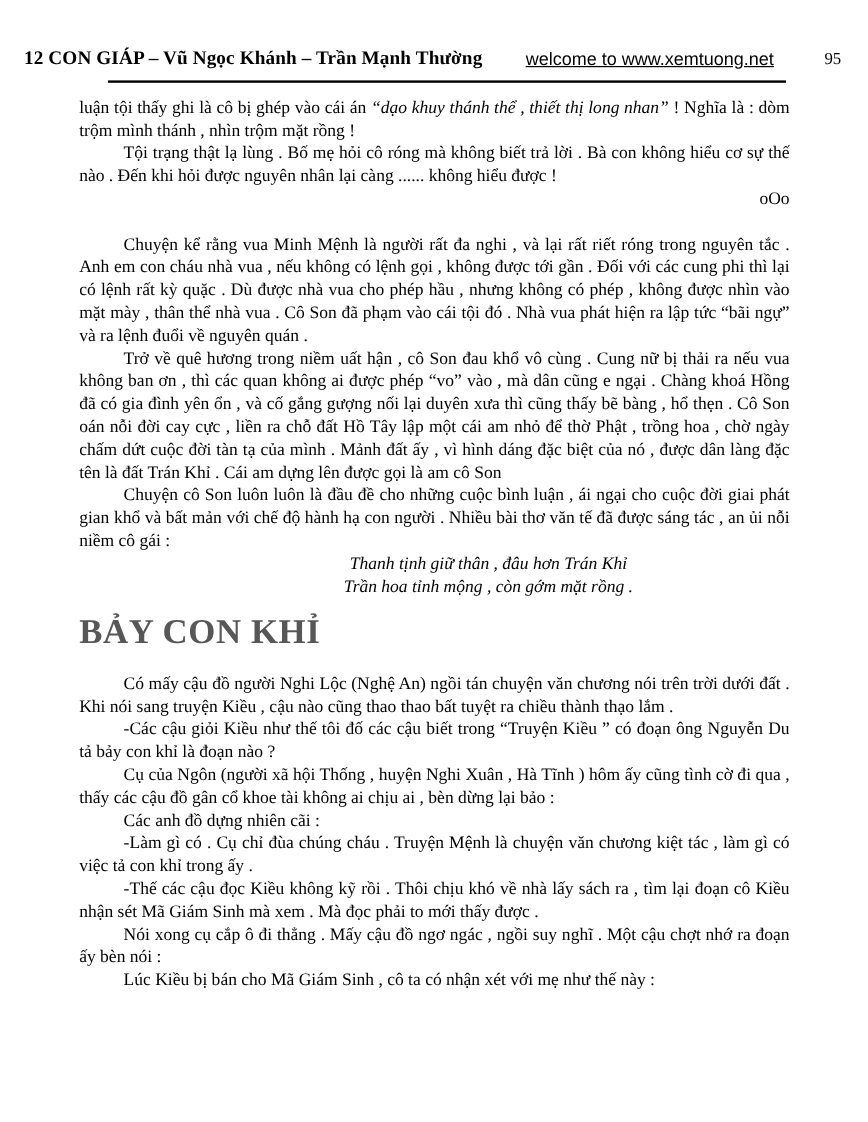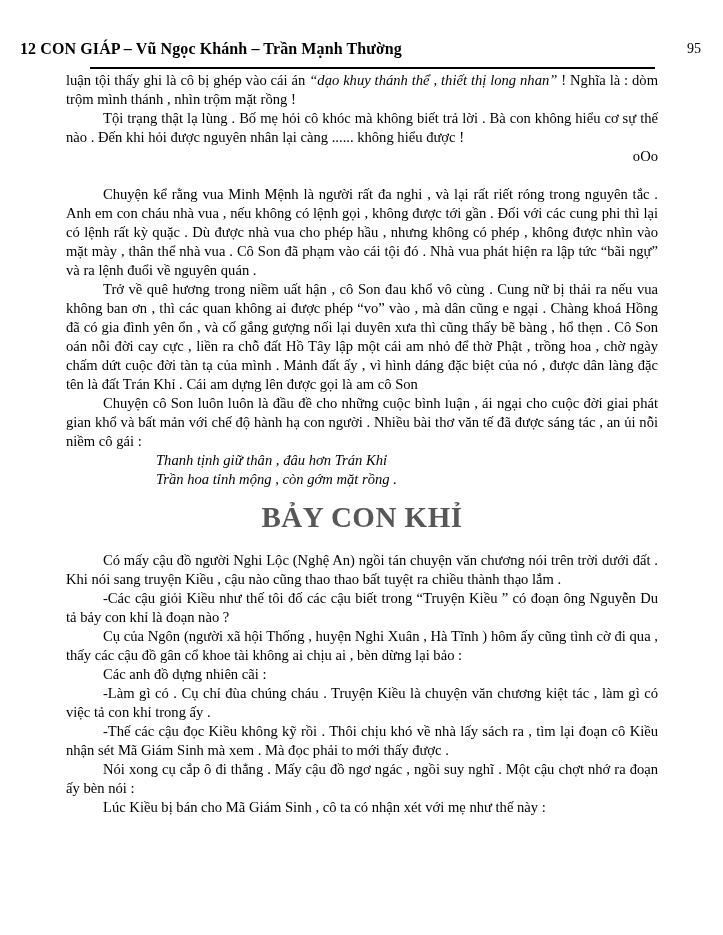--- a/index.html
+++ b/index.html
@@ -9,21 +9,21 @@
     font-family: "Liberation Serif", "DejaVu Serif", serif;
     color: #000;
     overflow: hidden;
   }
   .page { position: relative; width: 723px; height: 935px; background: #ffffff; }
 
   
   .header {
     display: flex;
     justify-content: space-between;
-    align-items: center;
+    align-items: flex-end;
     margin: 40px 22px 0 20px;
   }
   .header-title {
     font-weight: bold;
     font-size: 16px;
     letter-spacing: 0.1px;
     white-space: nowrap;
   }
   .header-link {
     font-family: "Liberation Sans", "DejaVu Sans", sans-serif;
@@ -39,67 +39,68 @@
     font-family: Liberation Serif, serif;
   }
   .header-rule {
     border: 0;
     border-top: 2px solid #000;
     margin: 9px 68px 0 90px;
   }
 
   
   .doc-body {
-    margin: 2px 65px 0 66px;
+    margin: 12px 65px 0 66px;
     font-size: 14.6px;
     line-height: 19px;
     text-align: justify;
   }
   .doc-body p { margin: 0; text-indent: 37px; }
   p.continuation { text-indent: 0; }
   .separator {
     text-indent: 0 !important;
     text-align: right;
     margin-bottom: 19px !important;
   }
   .poem {
     margin-left: 90px;
     font-style: italic;
-    text-align: left;
+    text-align: center;
   }
   .poem div { text-indent: 0; }
 
   .section-heading {
     font-size: 29px;
     font-weight: bold;
     color: #575757;
     line-height: 34px;
     margin: 11px 0 17px 0;
-    text-align: center;
+    text-align: left;
     text-indent: 0;
     letter-spacing: 0.5px;
   }
 </style>
 </head>
 <body>
 
 <div class="page">
 
   <div class="header">
     <span class="header-title">12 CON GIÁP – Vũ Ngọc Khánh – Trần Mạnh Thường</span>
+    <span class="header-link">welcome to www.xemtuong.net</span>
     <span class="header-page">95</span>
   </div>
 
   <hr class="header-rule">
 
   <div class="doc-body">
 
     <p class="continuation"><span>luận tội thấy ghi là cô bị ghép vào cái án </span><i>“dạo khuy thánh thể , thiết thị long nhan”</i><span> ! Nghĩa là : dòm trộm mình thánh , nhìn trộm mặt rồng !</span></p>
 
-    <p>Tội trạng thật lạ lùng . Bố mẹ hỏi cô khóc mà không biết trả lời . Bà con không hiểu cơ sự thế nào . Đến khi hỏi được nguyên nhân lại càng ...... không hiểu được !</p>
+    <p>Tội trạng thật lạ lùng . Bố mẹ hỏi cô róng mà không biết trả lời . Bà con không hiểu cơ sự thế nào . Đến khi hỏi được nguyên nhân lại càng ...... không hiểu được !</p>
 
     <p class="separator">oOo</p>
 
     <p>Chuyện kể rằng vua Minh Mệnh là người rất đa nghi , và lại rất riết róng trong nguyên tắc . Anh em con cháu nhà vua , nếu không có lệnh gọi , không được tới gần . Đối với các cung phi thì lại có lệnh rất kỳ quặc . Dù được nhà vua cho phép hầu , nhưng không có phép , không được nhìn vào mặt mày , thân thể nhà vua . Cô Son đã phạm vào cái tội đó . Nhà vua phát hiện ra lập tức “bãi ngự”  và ra lệnh đuổi về nguyên quán .</p>
 
     <p>Trở về quê hương trong niềm uất hận , cô Son đau khổ vô cùng . Cung nữ bị thải ra nếu vua không ban ơn , thì các quan không ai được phép “vo” vào , mà dân cũng e ngại . Chàng khoá Hồng đã có gia đình yên ổn , và cố gắng gượng nối lại duyên xưa thì cũng thấy bẽ bàng , hổ thẹn . Cô Son oán nỗi đời cay cực , liền ra chỗ đất Hồ Tây lập một cái am nhỏ để thờ Phật , trồng hoa , chờ ngày chấm dứt cuộc đời tàn tạ của mình . Mảnh đất ấy , vì hình dáng đặc biệt của nó , được dân làng đặc tên là đất Trán Khỉ . Cái am dựng lên được gọi là am cô Son</p>
 
     <p>Chuyện cô Son luôn luôn là đầu đề cho những cuộc bình luận , ái ngại cho cuộc đời giai phát gian khổ và bất mản với chế độ hành hạ con người . Nhiều bài thơ văn tế đã được sáng tác , an ủi nỗi niềm cô gái :</p>
 
     <div class="poem">
@@ -110,21 +111,21 @@
     <div class="section-heading">BẢY CON KHỈ</div>
 
     <p>Có mấy cậu đồ người Nghi Lộc (Nghệ An) ngồi tán chuyện văn chương nói trên trời dưới đất . Khi nói sang truyện Kiều , cậu nào cũng thao thao bất tuyệt ra chiều thành thạo lắm .</p>
 
     <p>-Các cậu giỏi Kiều như thế tôi đố các cậu biết trong “Truyện Kiều ” có đoạn ông Nguyễn Du tả bảy con khỉ là đoạn nào ?</p>
 
     <p>Cụ của Ngôn (người xã hội Thống , huyện Nghi Xuân , Hà Tĩnh ) hôm ấy cũng tình cờ đi qua , thấy các cậu đồ gân cổ khoe tài không ai chịu ai , bèn dừng lại bảo :</p>
 
     <p>Các anh đồ dựng nhiên cãi :</p>
 
-    <p>-Làm gì có . Cụ chỉ đùa chúng cháu . Truyện Kiều là chuyện văn chương kiệt tác , làm gì có việc tả con khỉ trong ấy .</p>
+    <p>-Làm gì có . Cụ chỉ đùa chúng cháu . Truyện Mệnh là chuyện văn chương kiệt tác , làm gì có việc tả con khỉ trong ấy .</p>
 
     <p>-Thế các cậu đọc Kiều không kỹ rồi . Thôi chịu khó về nhà lấy sách ra , tìm lại đoạn cô Kiều nhận sét Mã Giám Sinh  mà xem . Mà đọc phải to mới thấy được .</p>
 
     <p>Nói xong cụ cắp ô đi thẳng . Mấy cậu đồ ngơ ngác , ngồi suy nghĩ . Một cậu chợt nhớ ra đoạn ấy bèn nói :</p>
 
     <p>Lúc Kiều bị bán cho Mã Giám Sinh , cô ta có nhận xét với mẹ như thế này :</p>
 
   </div>
 </div>
 

